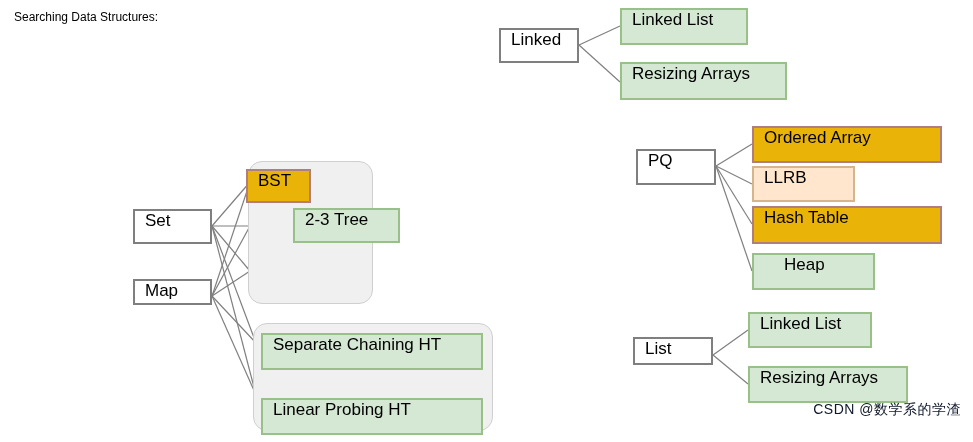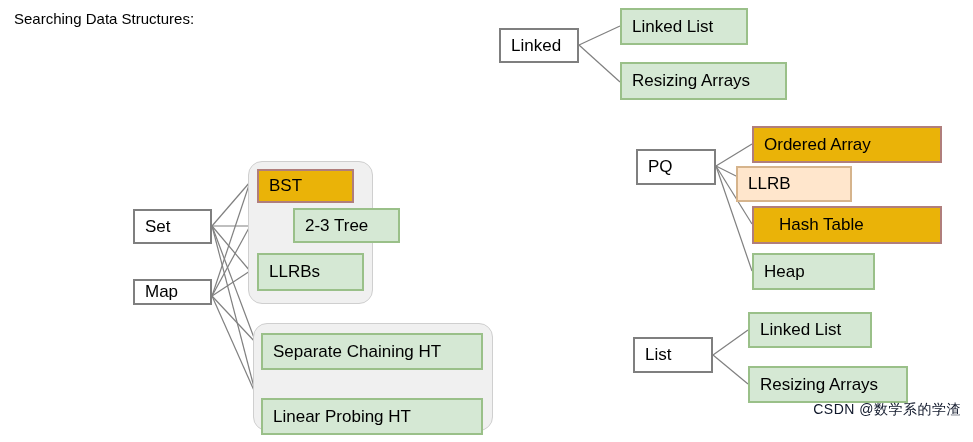--- a/index.html
+++ b/index.html
@@ -30,33 +30,33 @@
     width: 973px;
     height: 442px;
     z-index: 1;
     pointer-events: none;
   }
 
   .title {
     position: absolute;
     left: 14px;
     top: 10px;
-    font-size: 15px;
+    font-size: 12px;
     color: #000000;
     white-space: nowrap;
     z-index: 5;
   }
 
   
   .node {
     position: absolute;
     box-sizing: border-box;
     border: 2px solid #808080;
     display: flex;
-    align-items: center;
+    align-items: flex-start;
     font-size: 17px;
     color: #000000;
     z-index: 3;
     white-space: nowrap;
   }
   .node > span {
     padding-left: 10px;
   }
 
   .node.root {
@@ -133,28 +133,25 @@
   <div class="group" style="left:248px; top:161px; width:125px; height:143px;"></div>
   <div class="group" style="left:253px; top:323px; width:240px; height:108px;"></div>
 
   <div class="node root" style="left:133px; top:209px; width:79px; height:35px;">
     <span>Set</span>
   </div>
   <div class="node root" style="left:133px; top:279px; width:79px; height:26px;">
     <span>Map</span>
   </div>
 
-  <div class="node pink" style="left:257px; top:169px; width:97px; height:34px;">
+  <div class="node pink" style="left:246px; top:169px; width:65px; height:34px;">
     <span>BST</span>
   </div>
   <div class="node green" style="left:257px; top:208px; width:107px; height:35px;margin-left:36px;">
     <span>2-3 Tree</span>
-  </div>
-  <div class="node green" style="left:257px; top:253px; width:107px; height:38px;">
-    <span>LLRBs</span>
   </div>
 
   <div class="node green" style="left:261px; top:333px; width:222px; height:37px;">
     <span>Separate Chaining HT</span>
   </div>
   <div class="node green" style="left:261px; top:383px; width:222px; height:37px;margin-top:15px;">
     <span>Linear Probing HT</span>
   </div>
 
   <div class="node root" style="left:499px; top:28px; width:80px; height:35px;">
@@ -166,31 +163,31 @@
   <div class="node green" style="left:620px; top:62px; width:167px; height:38px;">
     <span>Resizing Arrays</span>
   </div>
 
   <div class="node root" style="left:636px; top:149px; width:80px; height:36px;">
     <span>PQ</span>
   </div>
   <div class="node pink" style="left:752px; top:126px; width:190px; height:37px;">
     <span>Ordered Array</span>
   </div>
-  <div class="node orange" style="left:736px; top:166px; width:116px; height:36px;">
+  <div class="node orange" style="left:752px; top:166px; width:103px; height:36px;">
     <span>LLRB</span>
   </div>
-  <div class="node pink" style="left:752px; top:206px; width:190px; height:38px;padding-left:15px;">
+  <div class="node pink" style="left:752px; top:206px; width:190px; height:38px;">
     <span>Hash Table</span>
   </div>
-  <div class="node green" style="left:752px; top:253px; width:123px; height:37px;">
+  <div class="node green" style="left:752px; top:253px; width:123px; height:37px;padding-left:20px;">
     <span>Heap</span>
   </div>
 
-  <div class="node root" style="left:633px; top:337px; width:80px; height:36px;">
+  <div class="node root" style="left:633px; top:337px; width:80px; height:28px;">
     <span>List</span>
   </div>
   <div class="node green" style="left:748px; top:312px; width:124px; height:36px;">
     <span>Linked List</span>
   </div>
   <div class="node green" style="left:748px; top:366px; width:160px; height:37px;">
     <span>Resizing Arrays</span>
   </div>
 
   <div class="watermark">CSDN @数学系的学渣</div>

